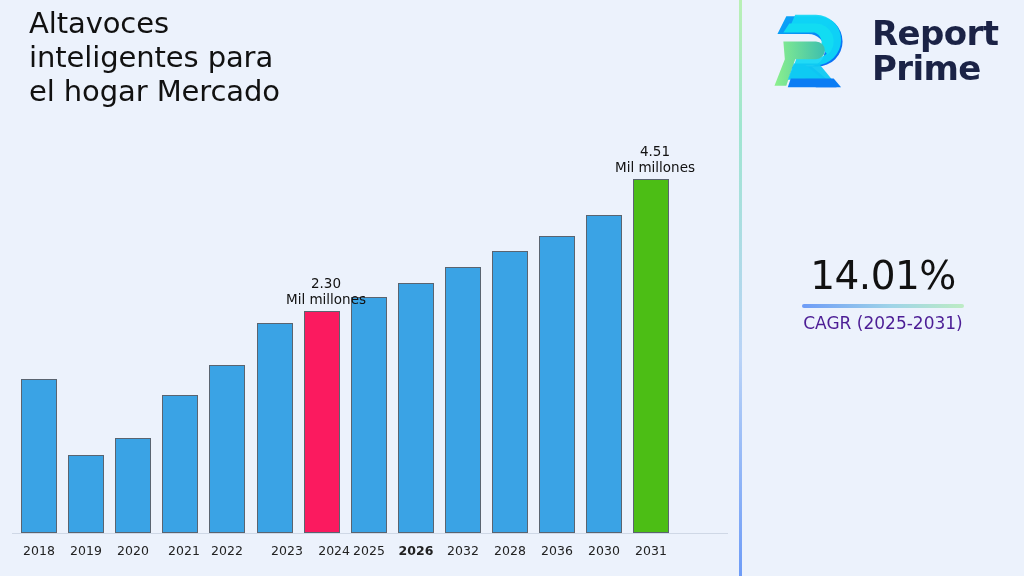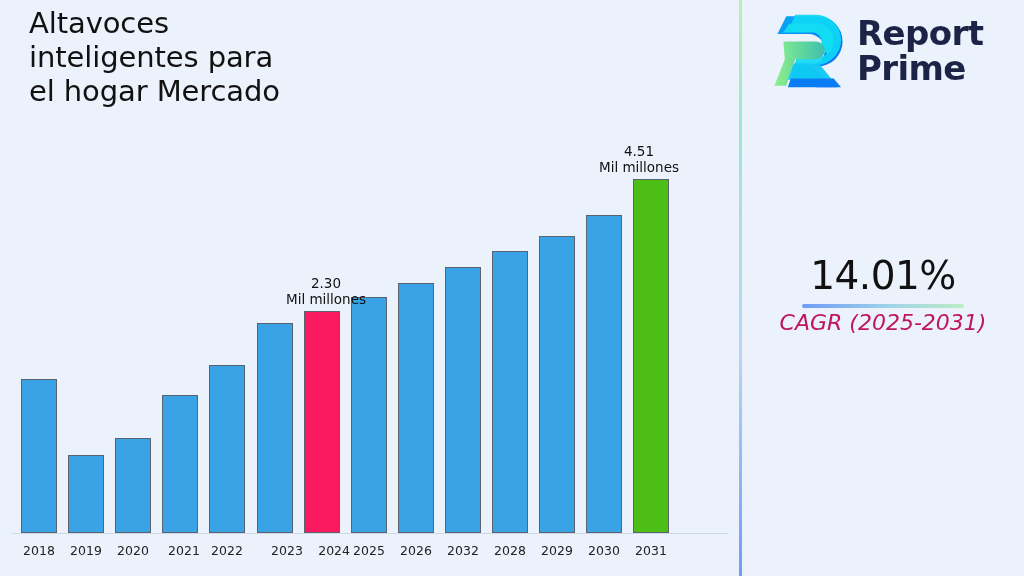--- a/index.html
+++ b/index.html
@@ -127,20 +127,21 @@
     height: 82px;
     flex: 0 0 auto;
   }
   #logo-wordmark {
     font-size: 34px;
     line-height: 35px;
     font-weight: bold;
     color: #1b2346;
     letter-spacing: -0.6px;
     white-space: pre-line;
+    margin-left: 15px;
   }
 
   #cagr-block {
     position: absolute;
     left: 0;
     top: 253px;
     width: 282px;
     text-align: center;
   }
   #cagr-value {
@@ -150,24 +151,23 @@
     letter-spacing: -0.5px;
   }
   #cagr-rule {
     width: 162px;
     height: 4px;
     margin: 5px auto 4px auto;
     background: linear-gradient(to right, #6e9cf7 0%, #9fd4e8 55%, #bdecc4 100%);
     border-radius: 2px;
   }
   #cagr-caption {
-    font-size: 22px;
+    font-size: 17px;
     line-height: 22px;
-    color: #be185d;
-    font-style: italic;
+    color: #4c1d95;
   }
 </style>
 </head>
 <body>
 
 <div id="page">
 
   <div id="chart-panel">
 
     <div id="page-title">Altavoces
@@ -222,31 +222,31 @@
         </div>
       <div id="ticks-layer">
           <div class="tick-label" style="left: 11px;">2018</div>
           <div class="tick-label" style="left: 58px;">2019</div>
           <div class="tick-label" style="left: 105px;">2020</div>
           <div class="tick-label" style="left: 156px;">2021</div>
           <div class="tick-label" style="left: 199px;">2022</div>
           <div class="tick-label" style="left: 259px;">2023</div>
           <div class="tick-label" style="left: 294px; text-align: right;">2024</div>
           <div class="tick-label" style="left: 341px;">2025</div>
-          <div class="tick-label" style="left: 388px;">2026</div>
+          <div class="tick-label" style="left: 388px; font-weight: bold;">2026</div>
           <div class="tick-label" style="left: 435px;">2032</div>
           <div class="tick-label" style="left: 482px;">2028</div>
-          <div class="tick-label" style="left: 529px;">2029</div>
+          <div class="tick-label" style="left: 529px;">2036</div>
           <div class="tick-label" style="left: 576px;">2030</div>
           <div class="tick-label" style="left: 623px;">2031</div>
         </div>
       <div id="annotations-layer">
           <div class="value-label" style="left: 251px; top: 275px;">2.30
 Mil millones</div>
-          <div class="value-label" style="left: 564px; top: 143px;">4.51
+          <div class="value-label" style="left: 580px; top: 143px;">4.51
 Mil millones</div>
         </div>
     </div>
   </div>
 
   <div id="panel-divider"></div>
 
   <div id="brand-panel">
 
     <div id="logo-block">

